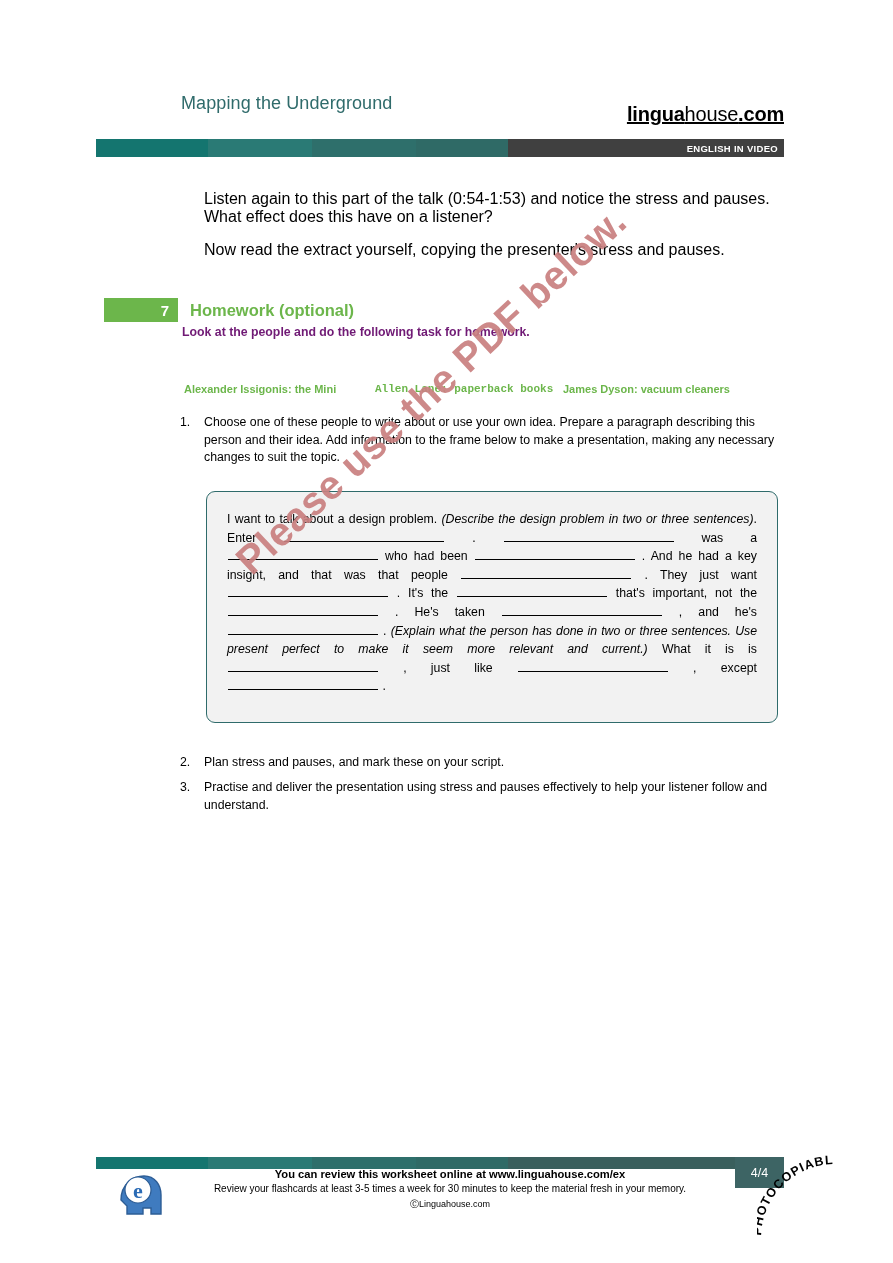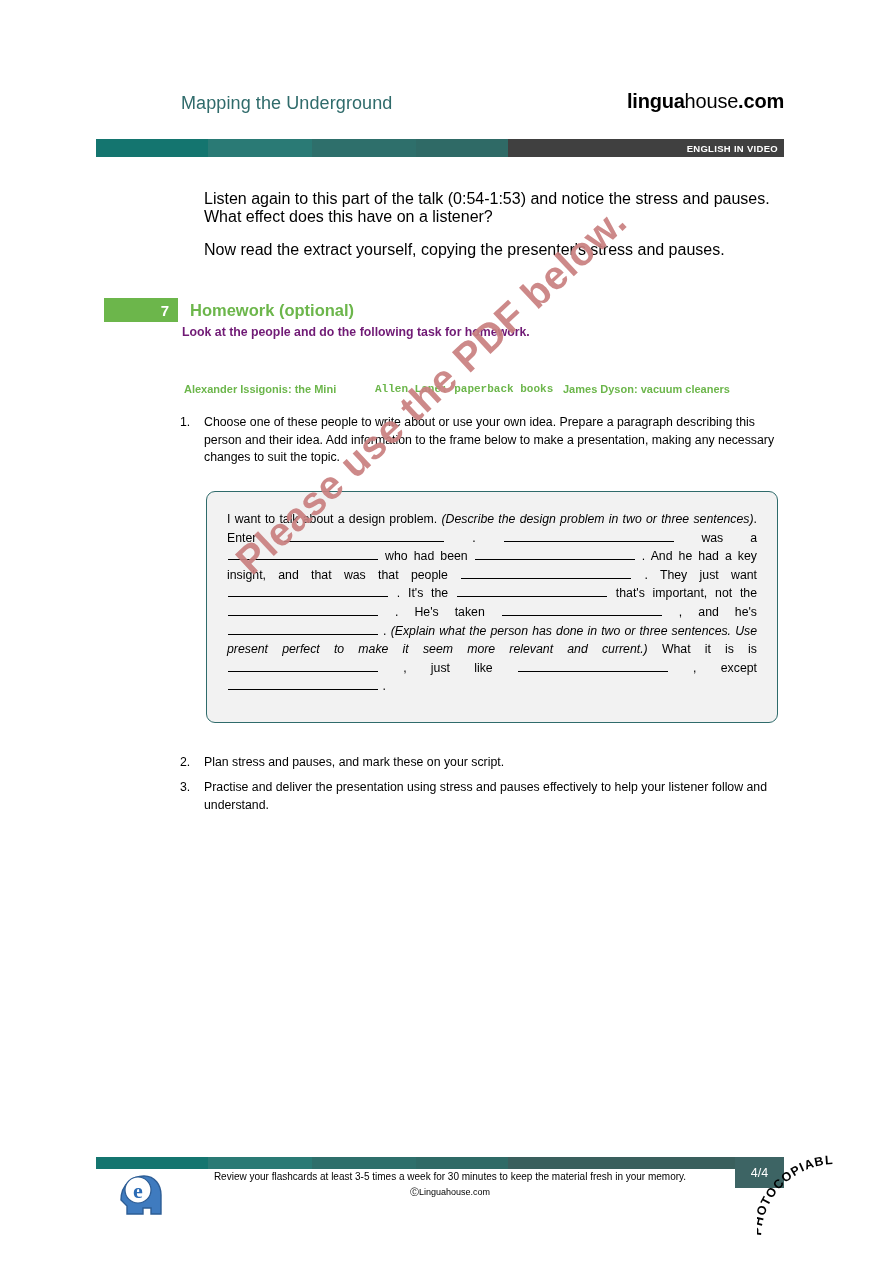--- a/index.html
+++ b/index.html
@@ -19,22 +19,22 @@
   .header-row {
     position: absolute;
     left: 96px; top: 90px; width: 688px; height: 44px;
   }
   .doc-title {
     position: absolute; left: 85px; top: 3px;
     font-size: 18px; color: #2f6b6b; letter-spacing: .1px;
     white-space: nowrap;
   }
   .brand {
-    position: absolute; right: 0px; top: 0;
-    font-size: 20px; color: #000; white-space: nowrap; letter-spacing: -.2px;
+    position: absolute; right: 0px; top: 13px;
+    font-size: 20px; color: #000; white-space: nowrap; letter-spacing: -.2px; text-decoration: underline;
   }
   .brand b { font-weight: 700; }
   .brand span.light { font-weight: 400; }
 
   .bar {
     position: absolute; left: 96px; top: 139px;
     width: 688px; height: 18px; display: flex;
   }
   .bar .seg { height: 100%; }
   .bar .seg.s1 { width: 112px; }
@@ -220,20 +220,21 @@
 
   <div class="footer-logo">
     <svg viewBox="0 0 52 50" width="52" height="50">
       <path d="M8 30 C8 14, 20 6, 31 6 C42 6, 48 15, 48 25 L48 44 L38 44 L38 38 L30 38 L30 44 L14 44 L14 36 Z" fill="#3f7bbf" stroke="#2d5d95" stroke-width="1.4"></path>
       <circle cx="25" cy="20" r="13" fill="#ffffff" stroke="#2d5d95" stroke-width="1.2"></circle>
       <text x="25" y="28" font-family="'Liberation Serif', serif" font-size="22" font-weight="700" fill="#2a6bb5" text-anchor="middle">e</text>
     </svg>
   </div>
 
   <div class="footer-text">
+    <div class="ft-1">You can review this worksheet online at www.linguahouse.com/ex</div>
     <div class="ft-2">Review your flashcards at least 3-5 times a week for 30 minutes to keep the material fresh in your memory.</div>
     <div class="ft-3">ⒸLinguahouse.com</div>
   </div>
 
   <div class="photocopiable">
     <svg viewBox="0 0 95 95" width="95" height="95">
       <defs>
         <path id="arc" d="M 4 86 A 74 74 0 0 1 78 12" fill="none"></path>
       </defs>
       <text font-family="'Liberation Sans', sans-serif" font-size="12.5" font-weight="700" fill="#000000" letter-spacing="1">

